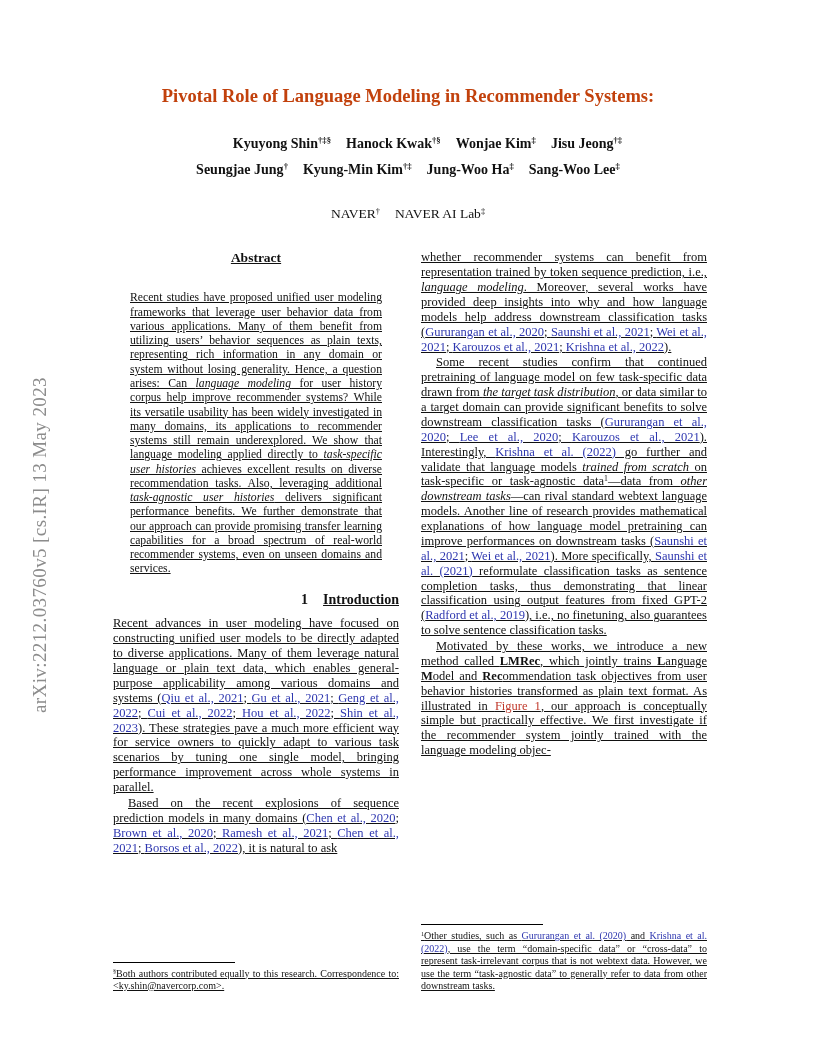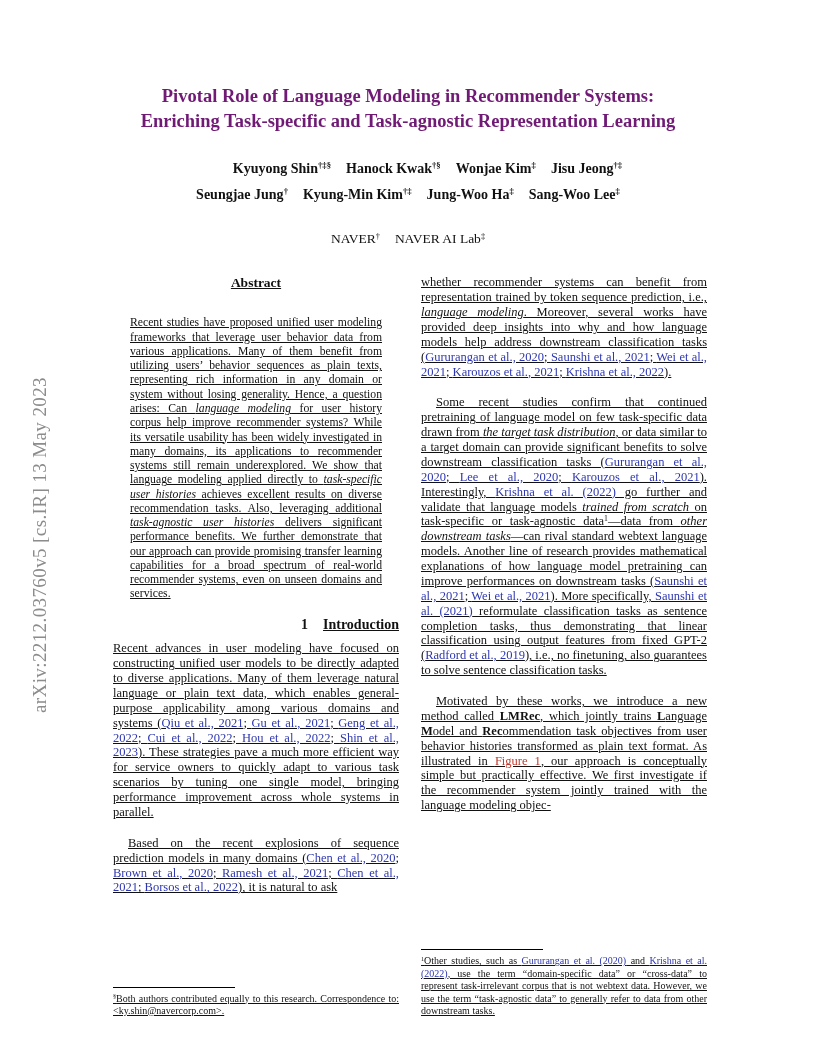--- a/index.html
+++ b/index.html
@@ -18,21 +18,21 @@
     position: absolute;
     left: 40px;
     top: 545px;
     transform: translate(-50%, -50%) rotate(-90deg);
     white-space: nowrap;
     font-size: 19px;
     letter-spacing: 0.4px;
     color: var(--stamp, #8c8c8c);
   }
   .title-block { padding-top: 84px; text-align: center; }
-  .paper-title { font-size: 18.5px; font-weight: bold; line-height: 1.35; color: #701a75; }
+  .paper-title { font-size: 18.5px; font-weight: bold; line-height: 1.35; color: #c2410c; }
   .author-line { margin-top: 4px; font-size: 14px; font-weight: bold; line-height: 1.55; }
   .author-line.first { margin-top: 24px; padding-left: 39px; }
   .affiliation-line { margin-top: 26px; font-size: 13.5px; }
   .columns {
     display: flex;
     gap: 22px;
     padding: 0 109px 0 113px;
     margin-top: 28px;
     height: 742px;
   }
@@ -61,21 +61,21 @@
   }
   .section-heading {
     font-size: 14px;
     font-weight: bold;
     text-align: right;
     margin: 15px 0 8px 0;
   }
   .section-heading .sec-num { display: inline-block; margin-right: 15px; }
   .par { margin: 0; }
   .par.indent { text-indent: 15px; }
-  .par + .par { margin-top: 16px; }
+  .par + .par { margin-top: 1px; }
   .footnote-block { margin-top: auto; padding-top: 6px; }
   .footnote-rule { width: 122px; border-top: 1px solid #000; margin-bottom: 5px; }
   .footnote-text { font-size: 10px; line-height: 1.24; text-align: justify; }
   
   .rt-i { font-style: italic; }
   .rt-b { font-weight: bold; }
   .rt-c { color: var(--citation, #2d36af); }
   .rt-r { color: var(--figureref, #c0392b); }
   .rt-sup { font-size: 0.62em; position: relative; top: -0.55em; }
   .rt-gap { display: inline-block; width: 15px; }
@@ -83,21 +83,20 @@
 </head>
 <body>
 
 <div class="page">
 
   <div class="arxiv-stamp">arXiv:2212.03760v5  [cs.IR]  13 May 2023</div>
 
   <div class="title-block">
     <h1 class="paper-title">
       <span>Pivotal Role of Language Modeling in Recommender Systems:</span><br>
-      <span>Enriching Task-specific and Task-agnostic Representation Learning</span>
     </h1>
     <div class="author-line first"><span class="rt-b">Kyuyong Shin</span><span class="rt-b rt-sup">†‡§</span><span class="rt-gap"> </span><span class="rt-b">Hanock Kwak</span><span class="rt-b rt-sup">†§</span><span class="rt-gap"> </span><span class="rt-b">Wonjae Kim</span><span class="rt-b rt-sup">‡</span><span class="rt-gap"> </span><span class="rt-b">Jisu Jeong</span><span class="rt-b rt-sup">†‡</span></div>
     <div class="author-line"><span class="rt-b">Seungjae Jung</span><span class="rt-b rt-sup">†</span><span class="rt-gap"> </span><span class="rt-b">Kyung-Min Kim</span><span class="rt-b rt-sup">†‡</span><span class="rt-gap"> </span><span class="rt-b">Jung-Woo Ha</span><span class="rt-b rt-sup">‡</span><span class="rt-gap"> </span><span class="rt-b">Sang-Woo Lee</span><span class="rt-b rt-sup">‡</span></div>
     <div class="affiliation-line"><span>NAVER</span><span class="rt-sup">†</span><span class="rt-gap"> </span><span>NAVER AI Lab</span><span class="rt-sup">‡</span></div>
   </div>
 
   <div class="columns">
 
     <div class="col">
       <div class="abstract-heading">Abstract</div>

